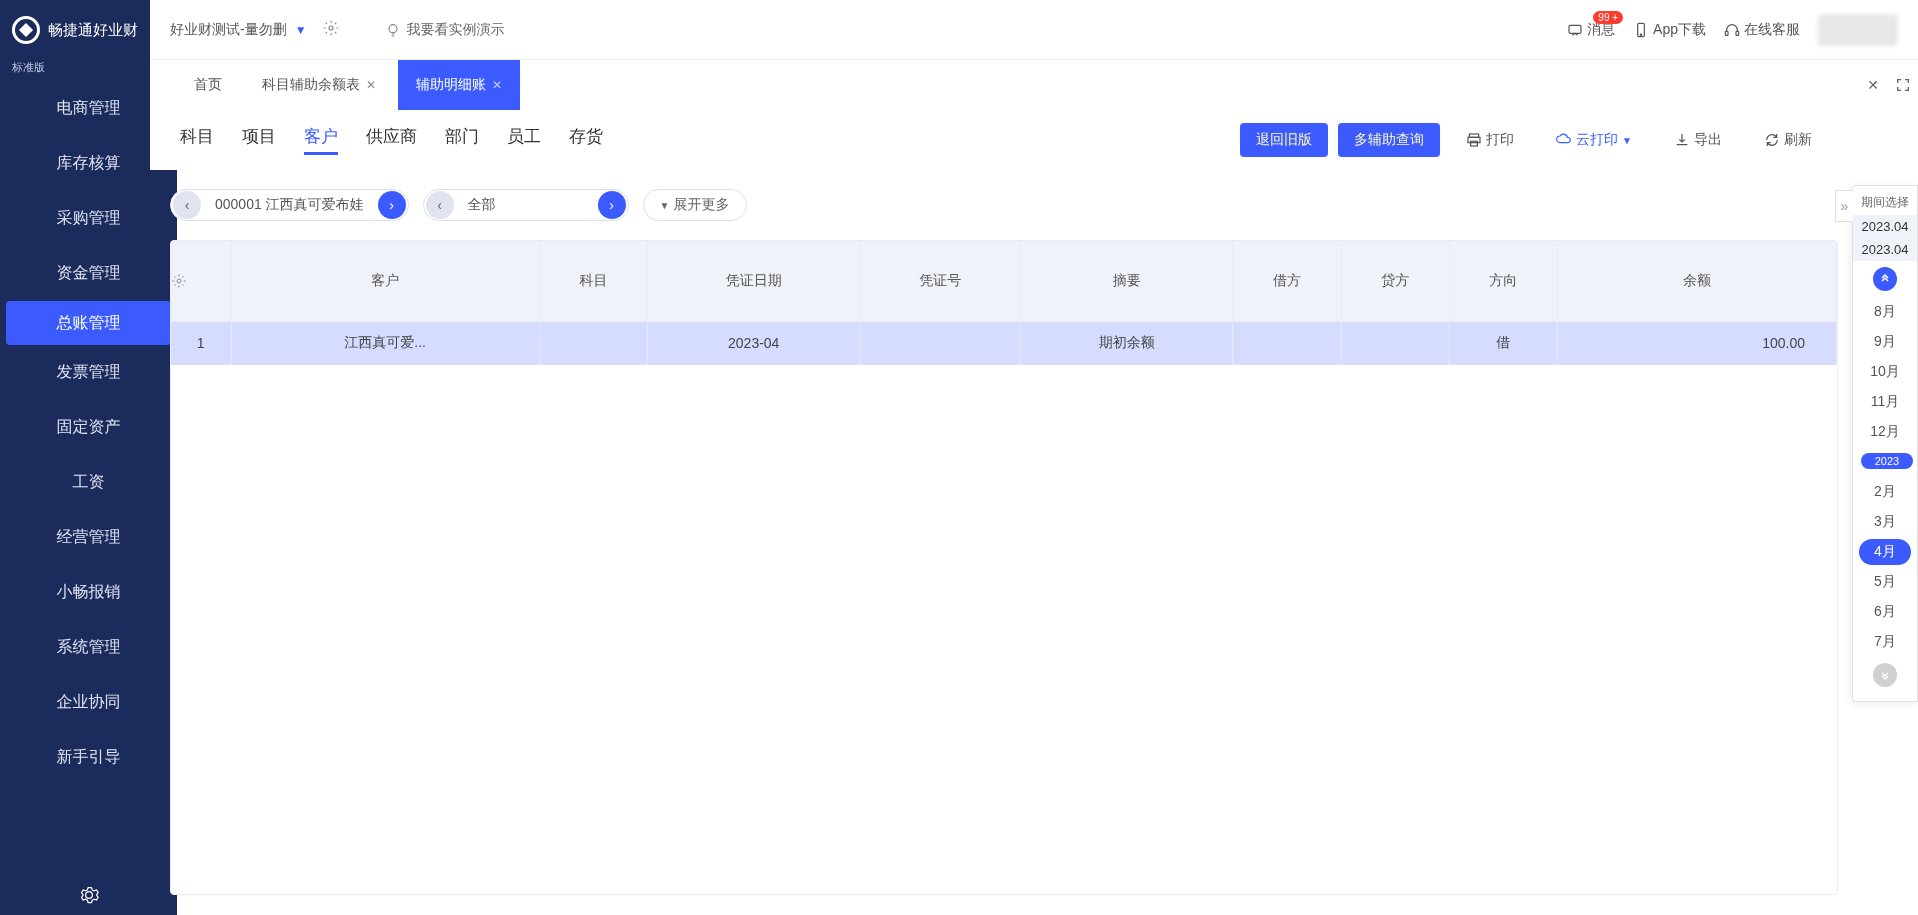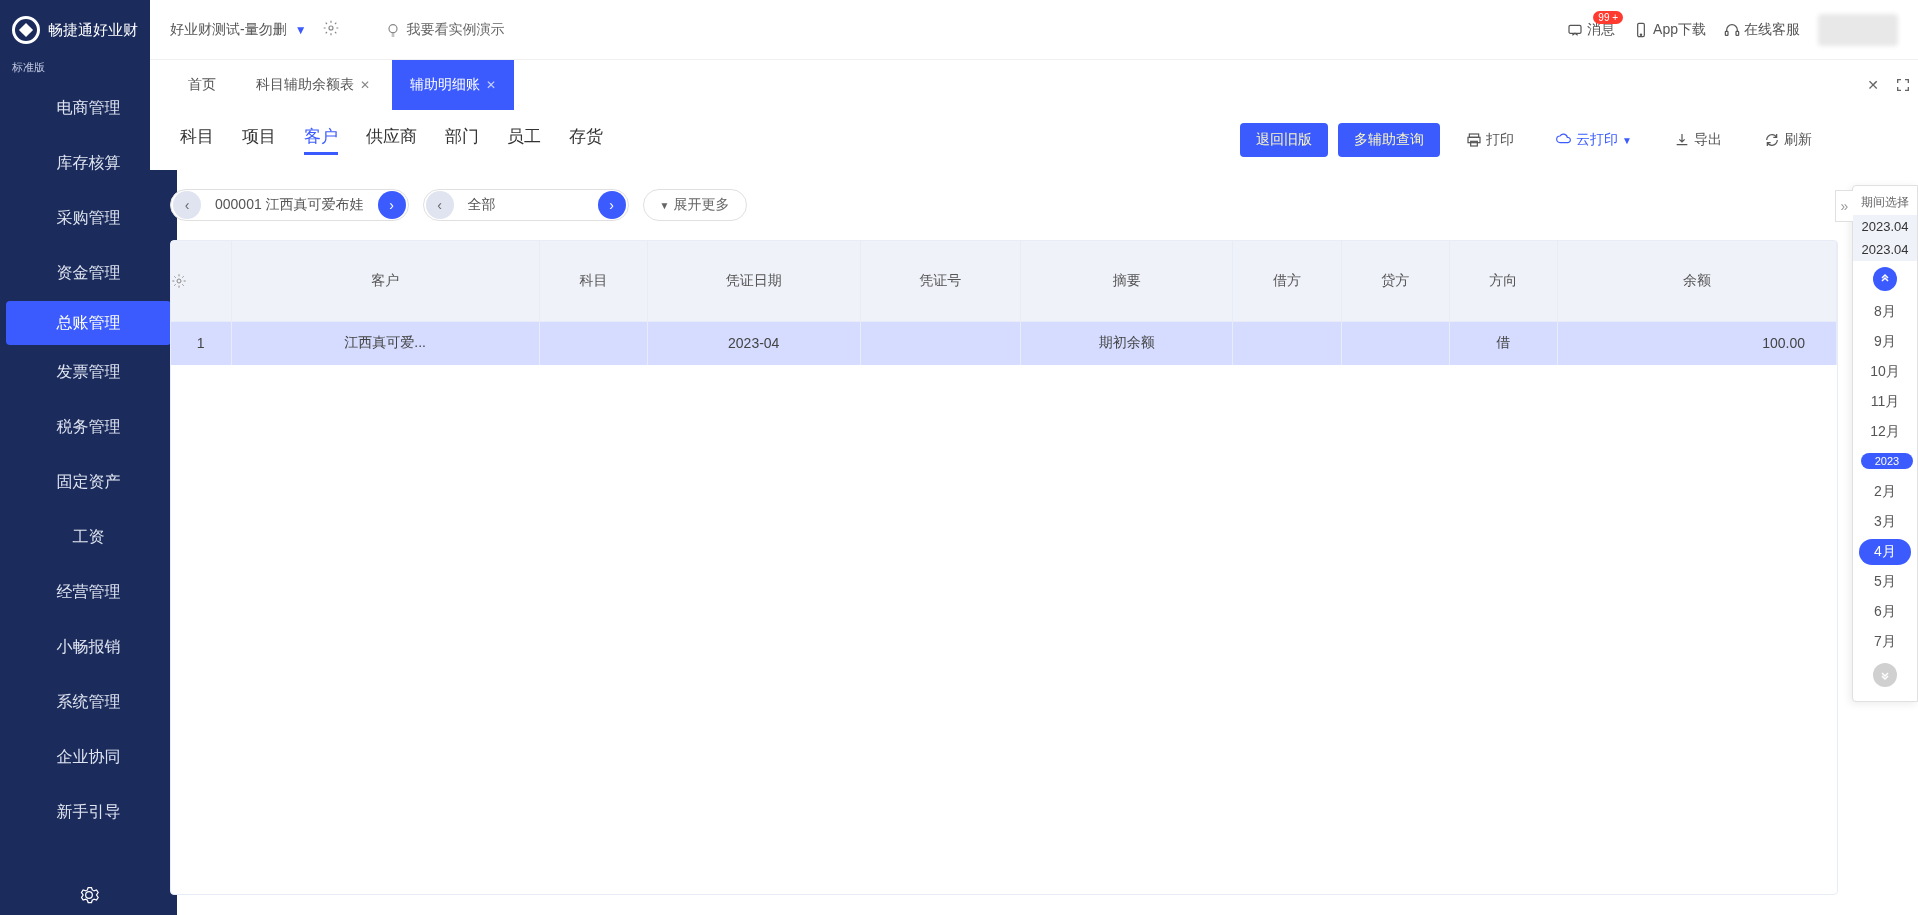--- a/index.html
+++ b/index.html
@@ -22,21 +22,21 @@
 .topbar { position: absolute; left: 150px; top: 0; right: 0; height: 60px; background: #fff; display: flex; align-items: center; padding: 0 20px; gap: 16px; border-bottom: 1px solid #f0f0f0; }
 .workspace-sel { display: flex; align-items: center; gap: 8px; color: #555; cursor: pointer; }
 .chev-down { color: #3b5bff; font-size: 12px; }
 .demo-link { display: flex; align-items: center; gap: 6px; color: #666; cursor: pointer; margin-left: 30px; }
 .top-right { margin-left: auto; display: flex; align-items: center; gap: 18px; }
 .top-action { display: flex; align-items: center; gap: 4px; color: #555; cursor: pointer; position: relative; }
 .badge { position: absolute; top: -10px; right: -8px; background: #ff3b30; color: #fff; font-size: 10px; padding: 1px 5px; border-radius: 8px; }
 .avatar-blur { width: 80px; height: 32px; background: #e8e8e8; border-radius: 4px; filter: blur(2px); }
 
 
-.tabbar { position: absolute; left: 150px; top: 60px; right: 60px; height: 50px; background: #fff; display: flex; align-items: center; padding: 0 20px; gap: 4px; }
+.tabbar { position: absolute; left: 150px; top: 60px; right: 60px; height: 50px; background: #fff; display: flex; align-items: center; padding: 0 26px; gap: 4px; }
 .tab { padding: 0 18px; height: 50px; display: flex; align-items: center; gap: 6px; color: #555; cursor: pointer; }
 .tab.active { background: #3b5bff; color: #fff; }
 .tab-close { font-size: 12px; opacity: 0.7; }
 .tabbar-actions { position: absolute; right: 0; top: 60px; width: 60px; height: 50px; display: flex; align-items: center; }
 .tbact { width: 30px; display: flex; justify-content: center; color: #666; cursor: pointer; }
 
 
 .filterbar { position: absolute; left: 150px; top: 110px; right: 60px; height: 60px; background: #fff; display: flex; align-items: center; padding: 0 30px; gap: 28px; }
 .ftab { font-size: 17px; font-weight: 500; color: #333; cursor: pointer; padding-bottom: 4px; }
 .ftab.active { color: #3b5bff; border-bottom: 3px solid #3b5bff; }
@@ -84,21 +84,20 @@
     <span class="logo-text">畅捷通好业财</span>
   </div>
   <div class="version-tag">标准版</div>
   <div class="nav-list" id="nav-list">
       <div class="nav-item">电商管理</div>
       <div class="nav-item">库存核算</div>
       <div class="nav-item">采购管理</div>
       <div class="nav-item">资金管理</div>
       <div class="nav-item active">总账管理</div>
       <div class="nav-item">发票管理</div>
-      <div class="nav-item">税务管理</div>
       <div class="nav-item">固定资产</div>
       <div class="nav-item">工资</div>
       <div class="nav-item">经营管理</div>
       <div class="nav-item">小畅报销</div>
       <div class="nav-item">系统管理</div>
       <div class="nav-item">企业协同</div>
       <div class="nav-item">新手引导</div>
     </div>
   <div class="sidebar-footer">
     <svg class="gear-ico" viewBox="0 0 24 24" fill="#fff">

